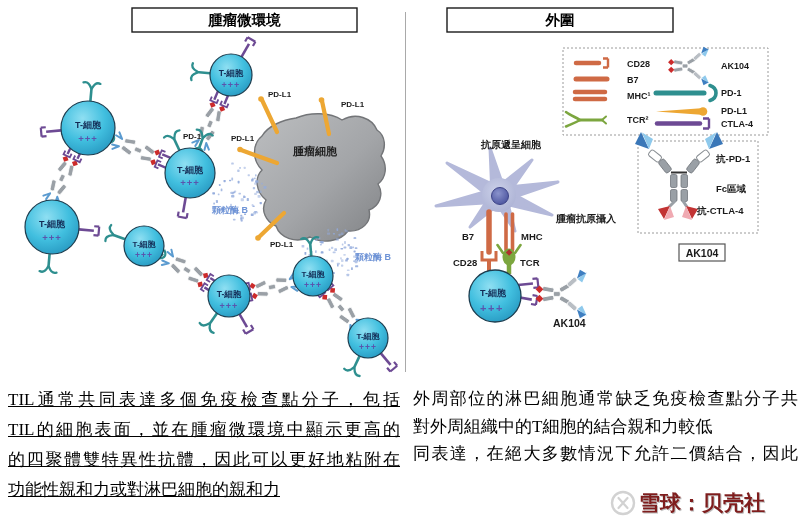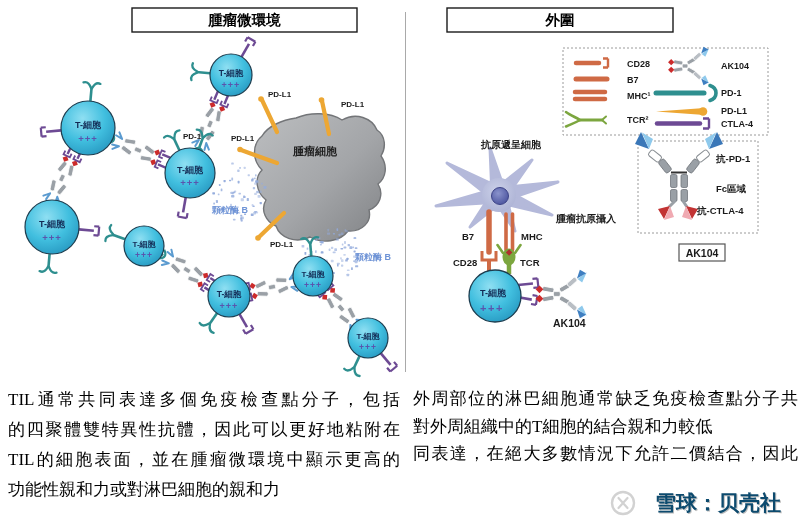--- a/index.html
+++ b/index.html
@@ -2,27 +2,27 @@
 <html><head>
 <meta charset="utf-8">
 <style>
   html,body{margin:0;padding:0;background:#fff;}
   #canvas{position:relative;width:800px;height:524px;background:#fff;overflow:hidden;
           font-family:"Liberation Sans","DejaVu Sans",sans-serif;}
   #diagram{position:absolute;left:0;top:0;}
   .cap{position:absolute;color:#000;font-family:"Liberation Serif","DejaVu Serif",serif;
        font-size:17px;}
   #capL{left:8px;top:385px;width:392px;}
-  #capL .cap-line{line-height:30px;height:30px;}
+  #capL .cap-line{line-height:30px;height:30px;text-decoration:underline;}
   #capR{left:413px;top:385px;width:385px;}
   #capR .cap-line{line-height:27.5px;height:27.5px;}
   .cap-line{text-align:justify;text-align-last:justify;white-space:nowrap;}
   .cap-line.is-last{text-align-last:left;}
-  #watermark{position:absolute;left:610px;top:489px;display:flex;align-items:center;gap:19px;
-             color:#0c4a6e;font-weight:bold;font-size:21px;
+  #watermark{position:absolute;left:610px;top:489px;display:flex;align-items:center;gap:3px;
+             color:#7f1d1d;font-weight:bold;font-size:21px;
              text-shadow:1px 1px 0 #bdbdbd;user-select:none;}
   #watermark svg{display:block;}
 </style>
 </head>
 <body>
 
 <div id="canvas">
 
 <svg id="diagram" width="800" height="380" viewBox="0 0 800 380">
   <defs>
@@ -458,22 +458,22 @@
     <text x="244.5" y="25" text-anchor="middle" font-size="14.5" font-weight="bold" fill="#000" font-family="Liberation Serif, DejaVu Serif, serif">腫瘤微環境</text>
   </g>
   <g>
     <rect x="447" y="8" width="226" height="24" fill="#fff" stroke="#1a1a1a" stroke-width="1.4"></rect>
     <text x="560" y="25" text-anchor="middle" font-size="14.5" font-weight="bold" fill="#000" font-family="Liberation Serif, DejaVu Serif, serif">外圍</text>
   </g>
 </svg>
 
 <div id="capL" class="cap">
       <div class="cap-line">TIL通常共同表達多個免疫檢查點分子，包括</div>
+      <div class="cap-line">TIL的細胞表面，並在腫瘤微環境中顯示更高的</div>
       <div class="cap-line">的四聚體雙特異性抗體，因此可以更好地粘附在</div>
-      <div class="cap-line">TIL的細胞表面，並在腫瘤微環境中顯示更高的</div>
       <div class="cap-line is-last">功能性親和力或對淋巴細胞的親和力</div>
     </div>
 <div id="capR" class="cap">
       <div class="cap-line">外周部位的淋巴細胞通常缺乏免疫檢查點分子共</div>
       <div class="cap-line is-last">對外周組織中的T細胞的結合親和力較低</div>
       <div class="cap-line">同表達，在絕大多數情況下允許二價結合，因此</div>
     </div>
 
 <div id="watermark">
   <svg width="26" height="26" viewBox="-13 -13 26 26">

